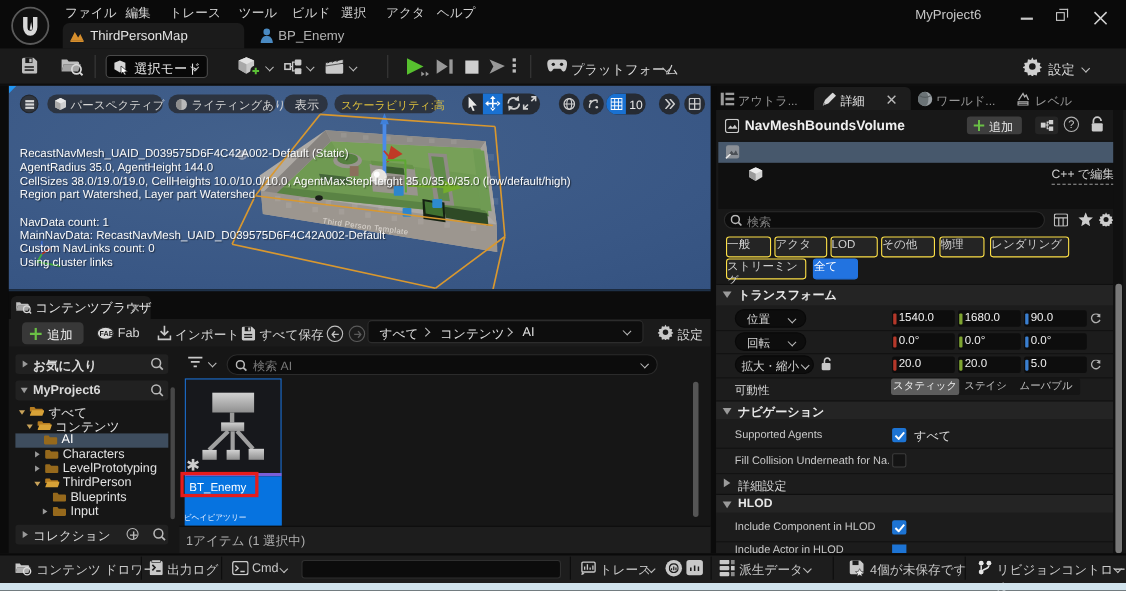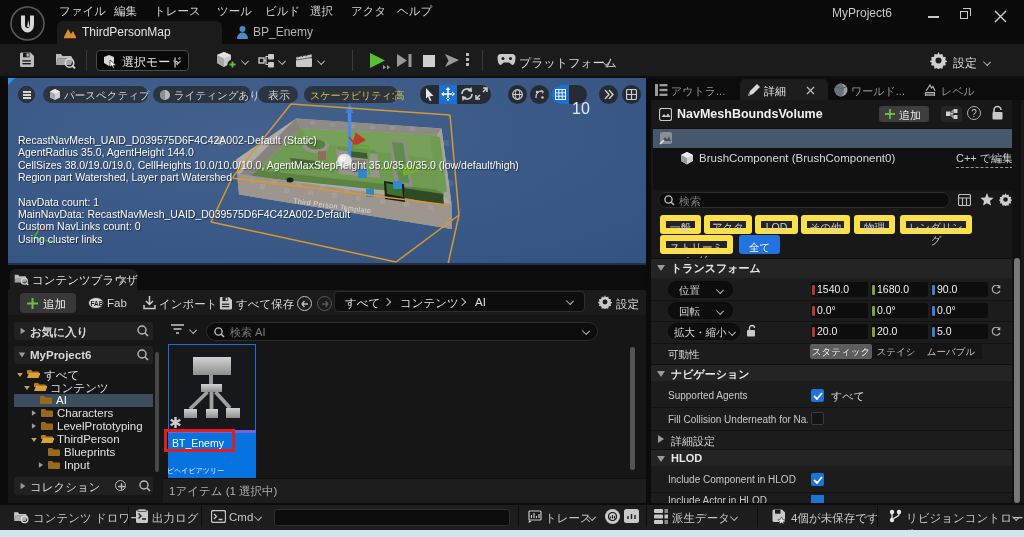--- a/index.html
+++ b/index.html
@@ -3,21 +3,21 @@
 *{margin:0;padding:0;box-sizing:border-box}
 html,body{width:1024px;height:537px;overflow:hidden;background:#0b0b0b;font-family:"Liberation Sans",sans-serif;-webkit-font-smoothing:antialiased}
 .abs{position:absolute}
 #page{position:relative;width:1024px;height:537px;background:#0b0b0b}
 .chev{display:inline-block;width:6px;height:6px;border-right:1.5px solid #bbb;border-bottom:1.5px solid #bbb;transform:rotate(45deg) scale(1,.9);vertical-align:middle}
 .t12{font-size:12px;color:#cfcfcf}
 .mtxt{top:4px;font-size:11.5px;color:#d4d4d4}
 .vpill{height:17px;border-radius:9px;background:rgba(42,47,55,.88)}
 .vptxt{font-size:11px;color:#d6d6d6}
 .vcirc{width:19px;height:19px;border-radius:50%;background:#262b33}
-.chip{height:19px;background:#242424;border:6px solid #fde047;border-radius:3px;color:#cfcfcf;font-size:10.5px;text-align:center;line-height:13px}
+.chip{height:19px;background:#242424;border:1px solid #fde047;border-radius:3px;color:#cfcfcf;font-size:10.5px;text-align:left;line-height:13px}
 .sechdr{height:20px;background:#242424;border-top:1px solid #0f0f0f}
 .tri-d{width:0;height:0;border-left:4.5px solid transparent;border-right:4.5px solid transparent;border-top:6px solid #9a9a9a}
 .tri-r{width:0;height:0;border-top:4.5px solid transparent;border-bottom:4.5px solid transparent;border-left:6px solid #9a9a9a}
 .dpill{height:17px;background:#0d0d0d;border-radius:9px;border:1px solid #090909}
 .dtxt{font-size:10.5px;color:#d8d8d8}
 .nfld{width:57px;height:15px;background:#0d0d0d;border-radius:2px;font-size:10.5px;color:#f0f0f0;padding-left:6px;line-height:15px}
 .nfld i{position:absolute;left:1px;top:2.5px;width:2.5px;height:10px;border-radius:1px}
 .cbx{width:13px;height:13px;border-radius:2px}
 .fol{width:13px;height:10px}
 .trtxt{font-size:11.5px;color:#e2e2e2}
@@ -289,21 +289,21 @@
         <circle cx="3" cy="3" r="1.2" fill="#cfcfcf"></circle>
         <circle cx="8.5" cy="8.5" r="1.2" fill="#cfcfcf"></circle>
       </svg>
 <div class="abs" style="left:543px;top:7px;width:36px;height:19px;border-radius:10px;background:#262b33;overflow:hidden">
         <div style="position:absolute;left:0;top:0;width:18px;height:19px;background:#1971d2"></div>
       </div>
 <svg class="abs" style="left:547px;top:11px" width="11" height="11">
         <rect x=".5" y=".5" width="10" height="10" fill="none" stroke="#fff" stroke-width="1"></rect>
         <path d="M3.8 .5 v10 M7.2 .5 v10 M.5 3.8 h10 M.5 7.2 h10" stroke="#fff" stroke-width=".9"></path>
       </svg>
-<div class="abs" style="left:564px;top:22px;font-size:16px;color:#e8e8e8">10</div>
+<div class="abs" style="left:564px;top:12px;font-size:11px;color:#e8e8e8">10</div>
 <div class="abs vcirc" style="left:591px;top:7px"></div>
 <svg class="abs" style="left:596px;top:12px" width="10" height="9">
         <path d="M1 0 L5 4.5 L1 9 M5 0 L9 4.5 L5 9" stroke="#cfcfcf" stroke-width="1.4" fill="none"></path>
       </svg>
 <div class="abs vcirc" style="left:614px;top:7px"></div>
 <svg class="abs" style="left:618px;top:11px" width="11" height="11">
         <rect x=".5" y=".5" width="10" height="10" rx="1.5" fill="none" stroke="#cfcfcf" stroke-width="1.2"></rect>
         <path d="M5.5 .5 v10 M.5 5.5 h10" stroke="#cfcfcf" stroke-width="1.2"></path>
       </svg>
 <div class="abs" style="left:10px;top:56px;font-size:10.5px;line-height:12.35px;color:#fafafa;white-space:pre;text-shadow:1px 1px 1px rgba(0,0,0,.5)">RecastNavMesh_UAID_D039575D6F4C42A002-Default (Static)
@@ -373,21 +373,20 @@
 <svg class="abs" style="left:659px;top:131px" width="14" height="14">
       <rect x="1" y="1" width="12" height="12" rx="2" fill="#8a8f96"></rect>
       <path d="M3 10 l3-4 2 2.5 2-3 2 4.5 z" fill="#4a4f55"></path>
       <path d="M1 13 l4-4" stroke="#e8e8e8" stroke-width="1.5"></path>
     </svg>
 <svg class="abs" style="left:680px;top:152px" width="14" height="13" viewBox="0 0 14 13">
       <path d="M7 0 L13 3 L13 9 L7 12.5 L1 9 L1 3 Z" fill="#d2d2d2"></path>
       <path d="M7 0 L13 3 L7 6 L1 3 Z" fill="#ededed"></path>
       <path d="M7 6 L7 12.5 L1 9 L1 3 Z" fill="#9b9b9b"></path>
     </svg>
-<div class="abs" style="left:699px;top:152px;font-size:11.5px;color:#d8d8d8">BrushComponent (BrushComponent0)</div>
 <div class="abs" style="left:956px;top:151px;font-size:11px;color:#cfcfcf;border-bottom:1px dashed #9a9a9a;padding-bottom:1px">C++ で編集</div>
 <div class="abs" style="left:658px;top:192px;width:292px;height:16px;border-radius:8px;background:#0c0c0c;border:1px solid #2b2b2b"></div>
 <svg class="abs" style="left:664px;top:195px" width="11" height="11">
       <circle cx="4.5" cy="4.5" r="3.6" fill="none" stroke="#b9b9b9" stroke-width="1.4"></circle>
       <path d="M7.2 7.2 L10 10" stroke="#b9b9b9" stroke-width="1.6"></path>
     </svg>
 <div class="abs" style="left:679px;top:194px;font-size:11px;color:#7e7e7e">検索</div>
 <svg class="abs" style="left:958px;top:194px" width="13" height="12">
       <rect x=".5" y=".5" width="12" height="11" rx="1.5" fill="none" stroke="#c0c0c0" stroke-width="1.2"></rect>
       <path d="M.5 4 h12 M4.5 4 v7.5 M8.5 4 v7.5" stroke="#c0c0c0" stroke-width="1.1"></path>

